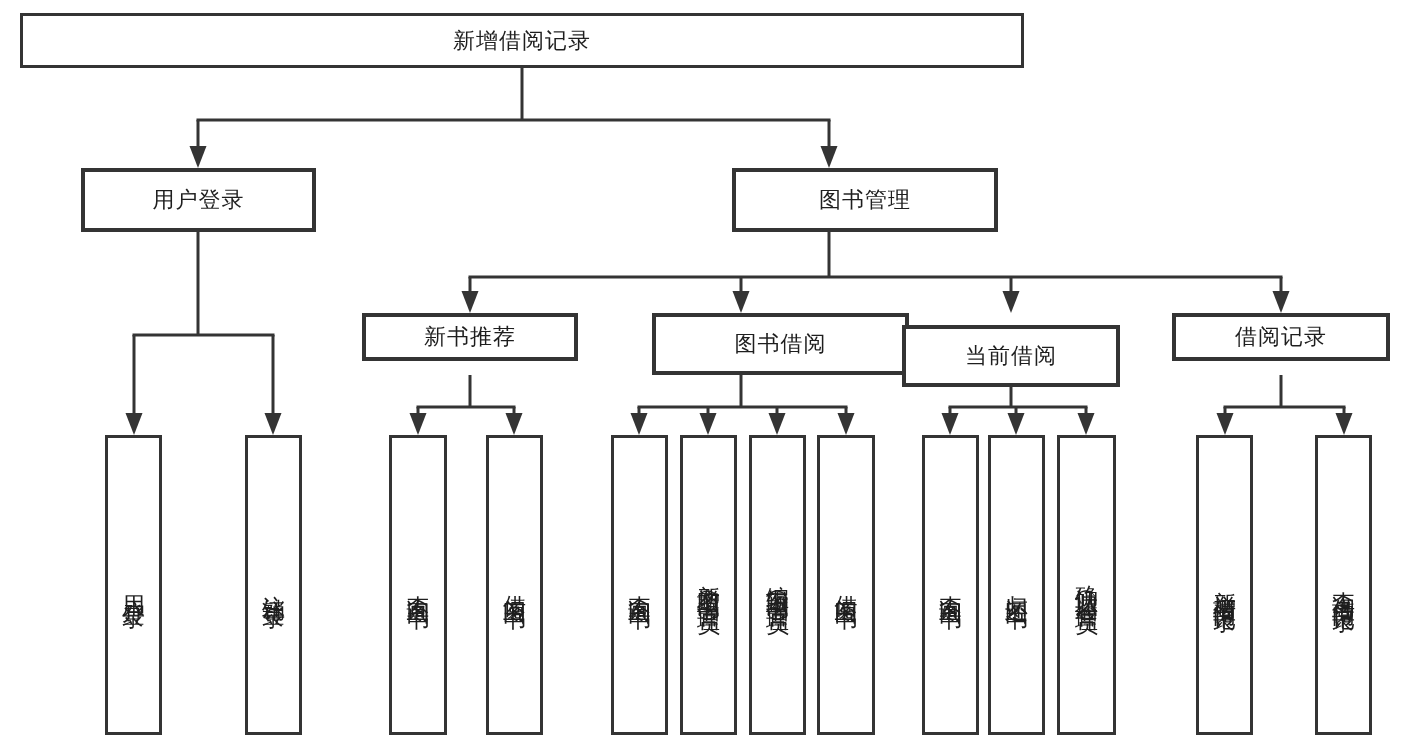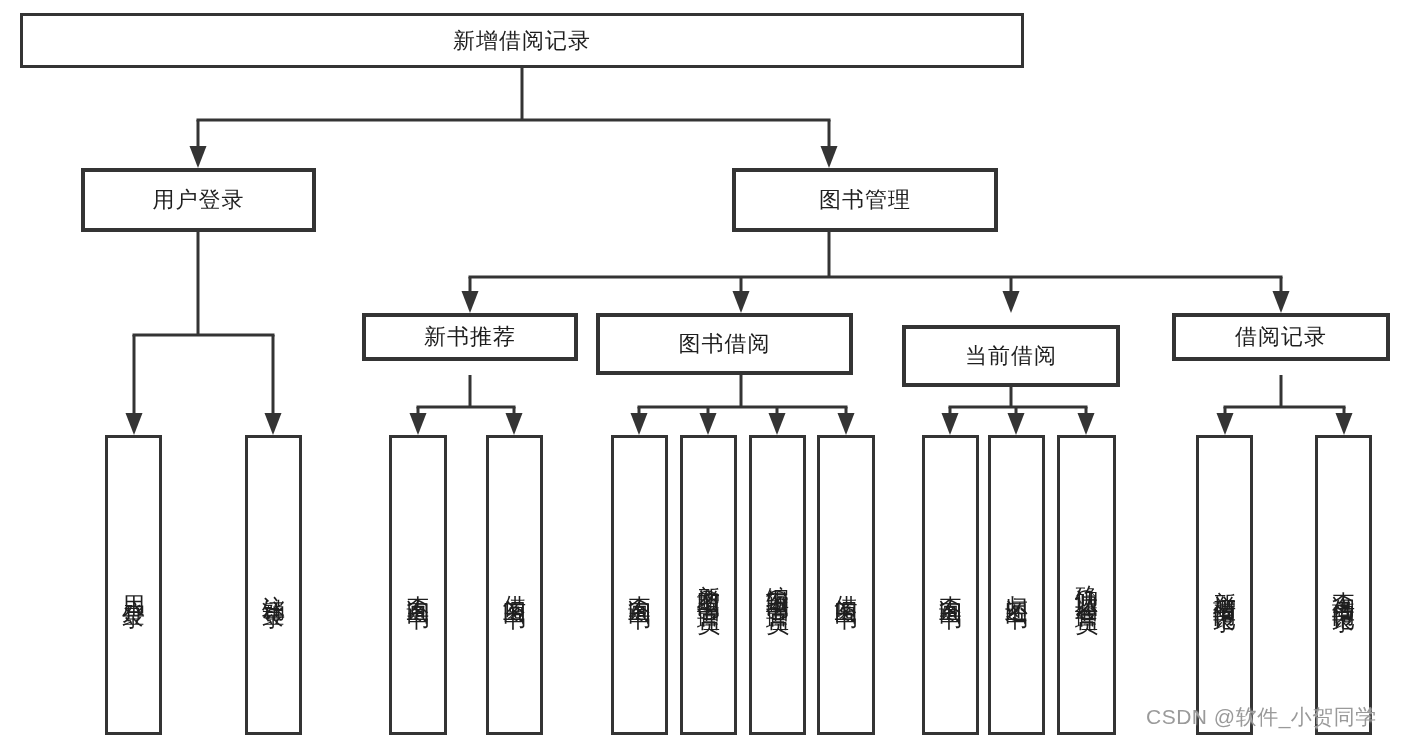--- a/index.html
+++ b/index.html
@@ -149,21 +149,21 @@
   <div class="node" style="left:81px; top:168px; width:235px; height:64px">
     <span>用户登录</span>
   </div>
   <div class="node" style="left:732px; top:168px; width:266px; height:64px">
     <span>图书管理</span>
   </div>
 
   <div class="node" style="left:362px; top:313px; width:216px; height:48px">
     <span>新书推荐</span>
   </div>
-  <div class="node" style="left:596px; top:313px; width:257px; height:62px">
+  <div class="node" style="left:652px; top:313px; width:257px; height:62px">
     <span>图书借阅</span>
   </div>
   <div class="node" style="left:902px; top:325px; width:218px; height:62px">
     <span>当前借阅</span>
   </div>
   <div class="node" style="left:1172px; top:313px; width:218px; height:48px">
     <span>借阅记录</span>
   </div>
 
   <div class="leaf" style="left:105px; width:57px">
@@ -203,15 +203,14 @@
     <span>确认归还（管理员）</span>
   </div>
 
   <div class="leaf" style="left:1196px; width:57px">
     <span>新增借阅记录</span>
   </div>
   <div class="leaf" style="left:1315px; width:57px">
     <span>查询借阅记录</span>
   </div>
 
-  <div class="watermark">CSDN @软件_小贺同学</div>
 
 </div>
 
 </body></html>

